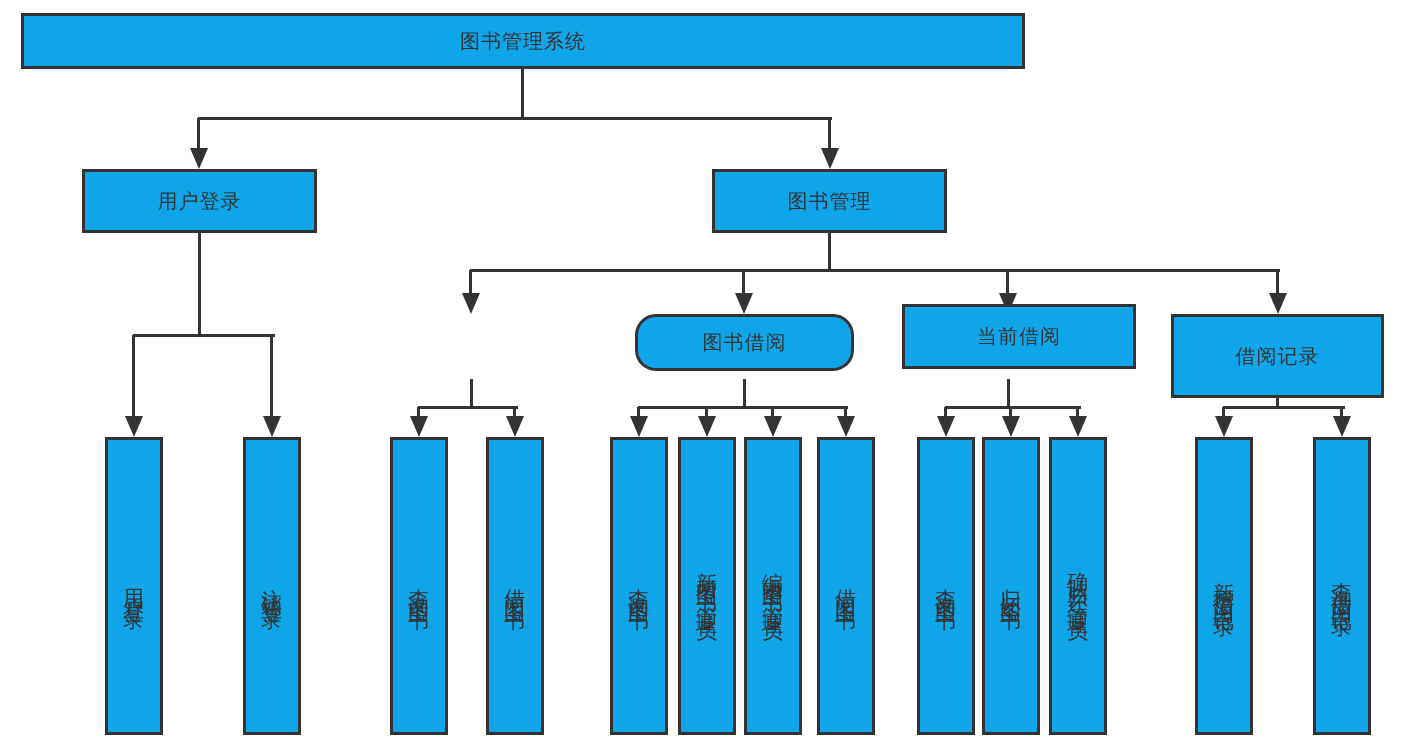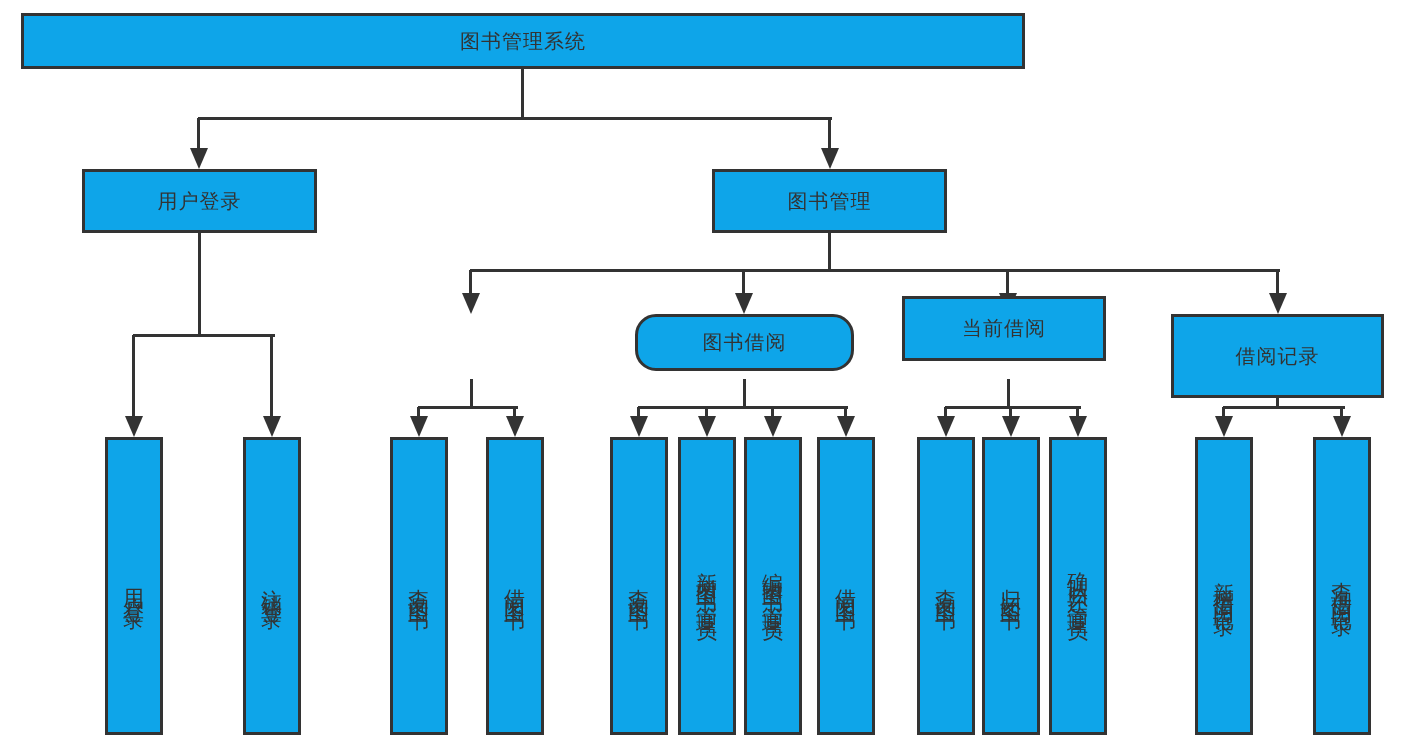--- a/index.html
+++ b/index.html
@@ -60,21 +60,21 @@
     white-space: nowrap;
     z-index: 5;
   }
 
   
   #box-root   { left: 21px;   top: 13px;  width: 1004px; height: 56px; }
   #box-login  { left: 82px;   top: 169px; width: 235px;  height: 64px; }
   #box-mgmt   { left: 712px;  top: 169px; width: 235px;  height: 64px; }
   #box-l3-1   { left: 362px;  top: 314px; width: 218px;  height: 65px; }
   #box-l3-2   { left: 635px;  top: 314px; width: 219px;  height: 57px; border-radius: 21px; }
-  #box-l3-3   { left: 902px;  top: 296px; width: 204px;  height: 65px; }
+  #box-l3-3   { left: 902px;  top: 304px; width: 234px;  height: 65px; }
   #box-l3-4   { left: 1171px; top: 314px; width: 213px;  height: 84px; }
   .leaf { top: 437px; width: 58px; height: 298px; }
 </style>
 </head>
 <body>
 
 <div class="canvas">
 
   <div class="vline" style="left:521px; top:68px; height:50px;"></div>
   <div class="hline" style="left:198px; top:117px; width:634px;"></div>

